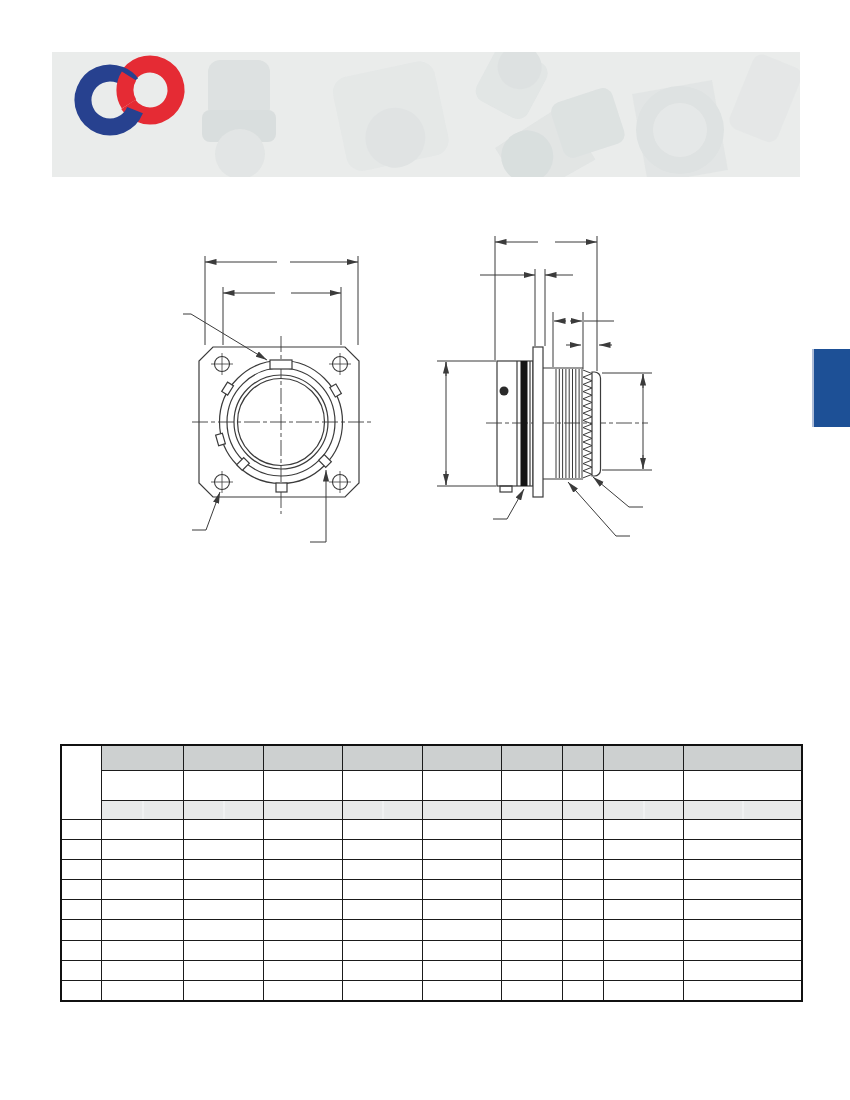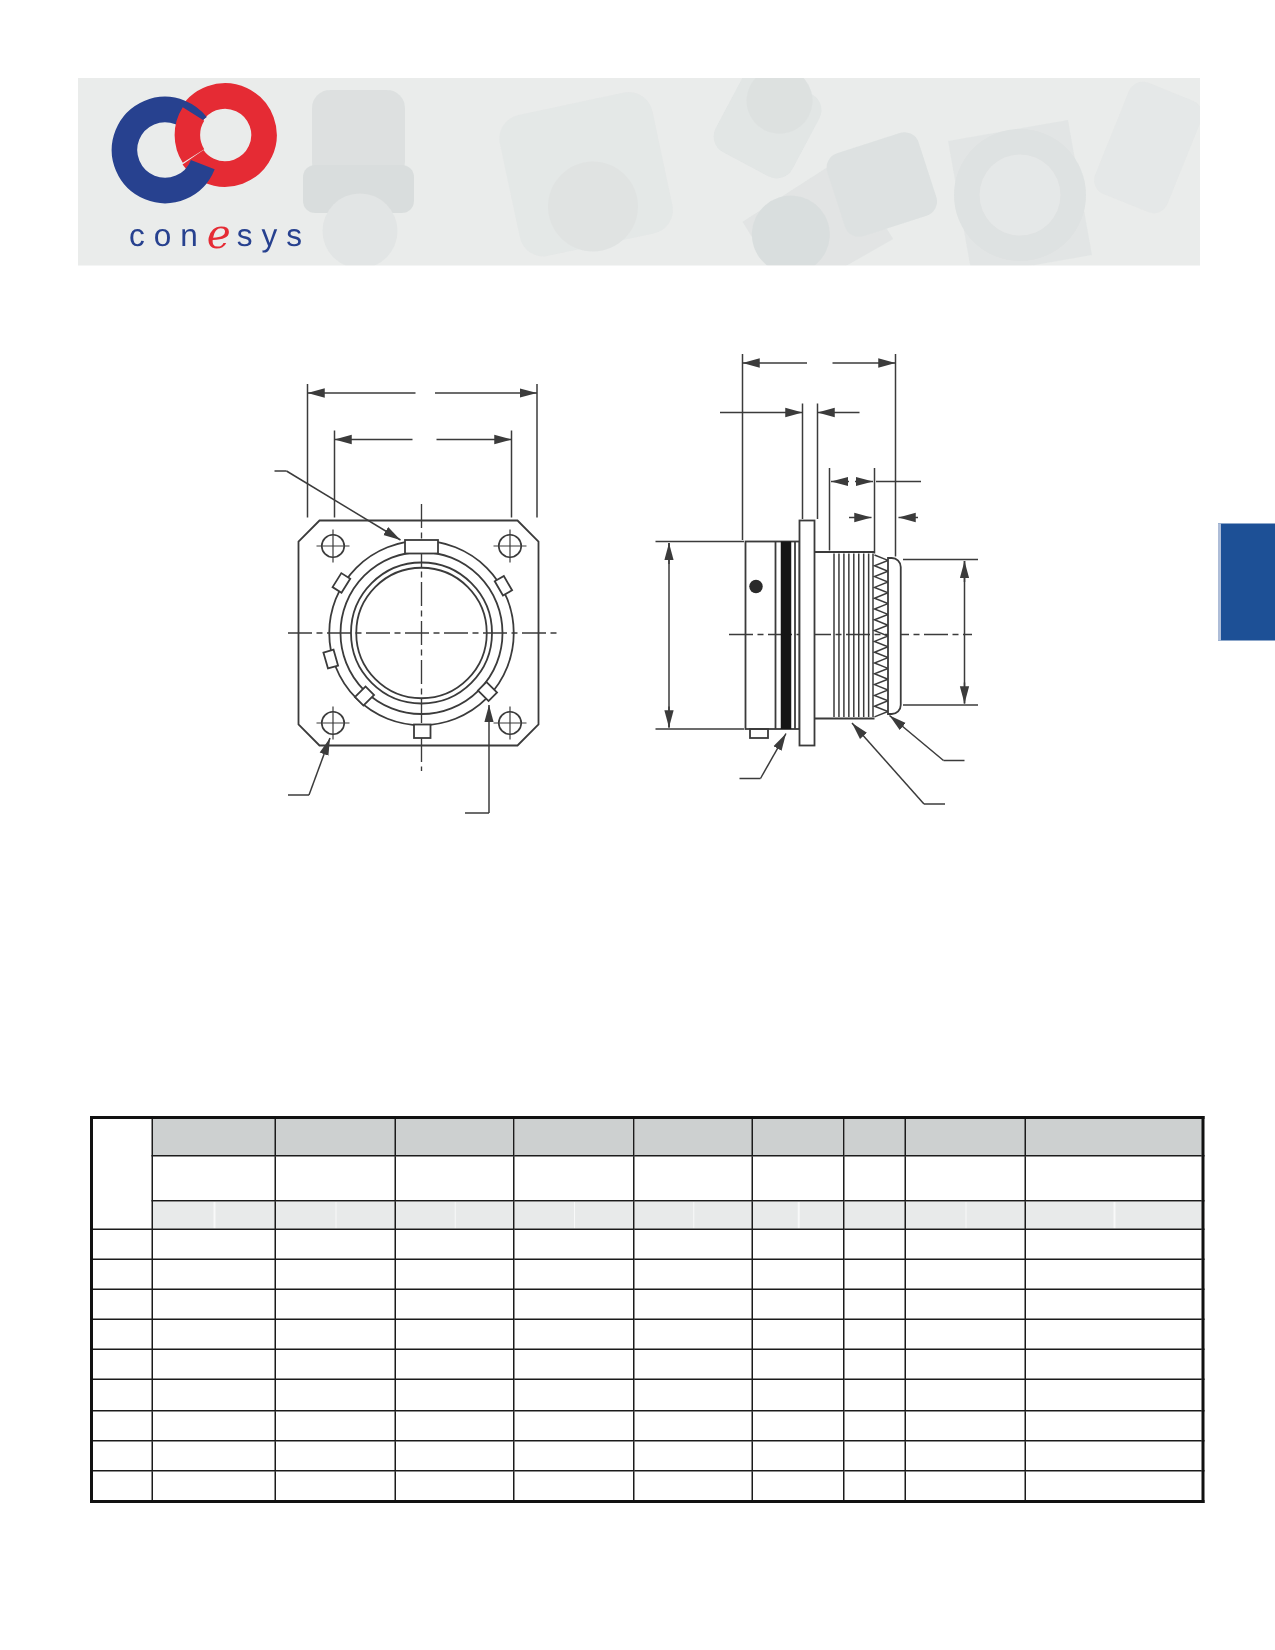--- a/index.html
+++ b/index.html
@@ -71,21 +71,20 @@
 
     <svg id="logo" viewBox="0 0 170 108">
 
       <circle cx="98" cy="38" r="26" fill="none" stroke="#e52b34" stroke-width="17" stroke-dasharray="136 27" transform="rotate(205 98 38)"></circle>
 
       <circle cx="58" cy="48" r="27" fill="none" stroke="#27418f" stroke-width="17" stroke-dasharray="141 28" transform="rotate(22 58 48)"></circle>
 
       <path d="M 77,52 A 26,26 0 0 1 77,24" fill="none" stroke="#e52b34" stroke-width="17"></path>
     </svg>
 
-    <div id="wordmark"><span>con</span><span class="logo-e">e</span><span>sys</span></div>
   </div>
 
   <svg id="drawings" viewBox="0 0 850 620">
     <defs>
       <marker id="ah" markerWidth="12" markerHeight="7" refX="11.5" refY="3.5" orient="auto" markerUnits="userSpaceOnUse">
         <path d="M0,0.4 L11.5,3.5 L0,6.6 z" fill="#3b3b3b"></path>
       </marker>
     </defs>
 
     <g stroke="#3b3b3b" stroke-width="1.2" fill="none">

